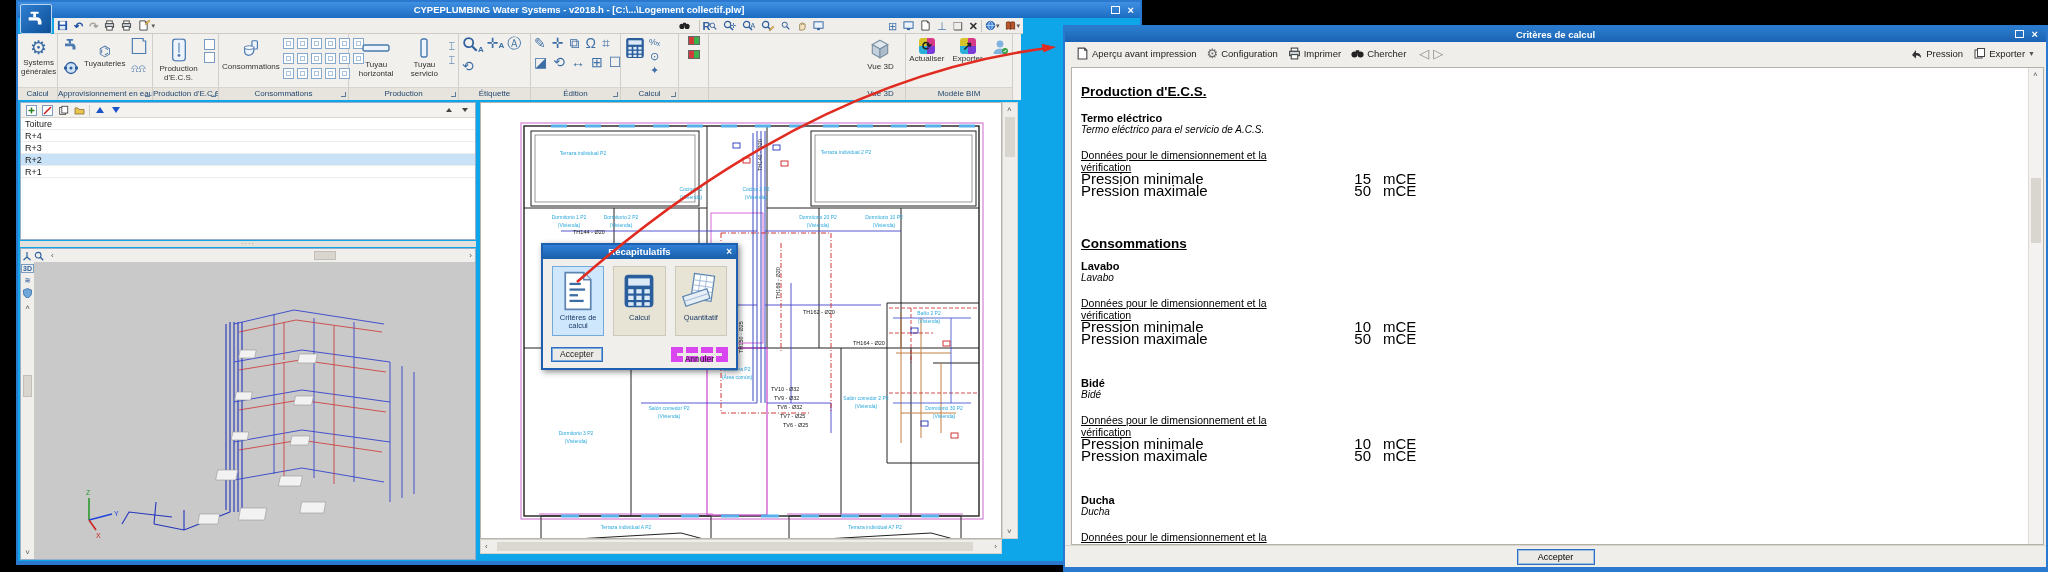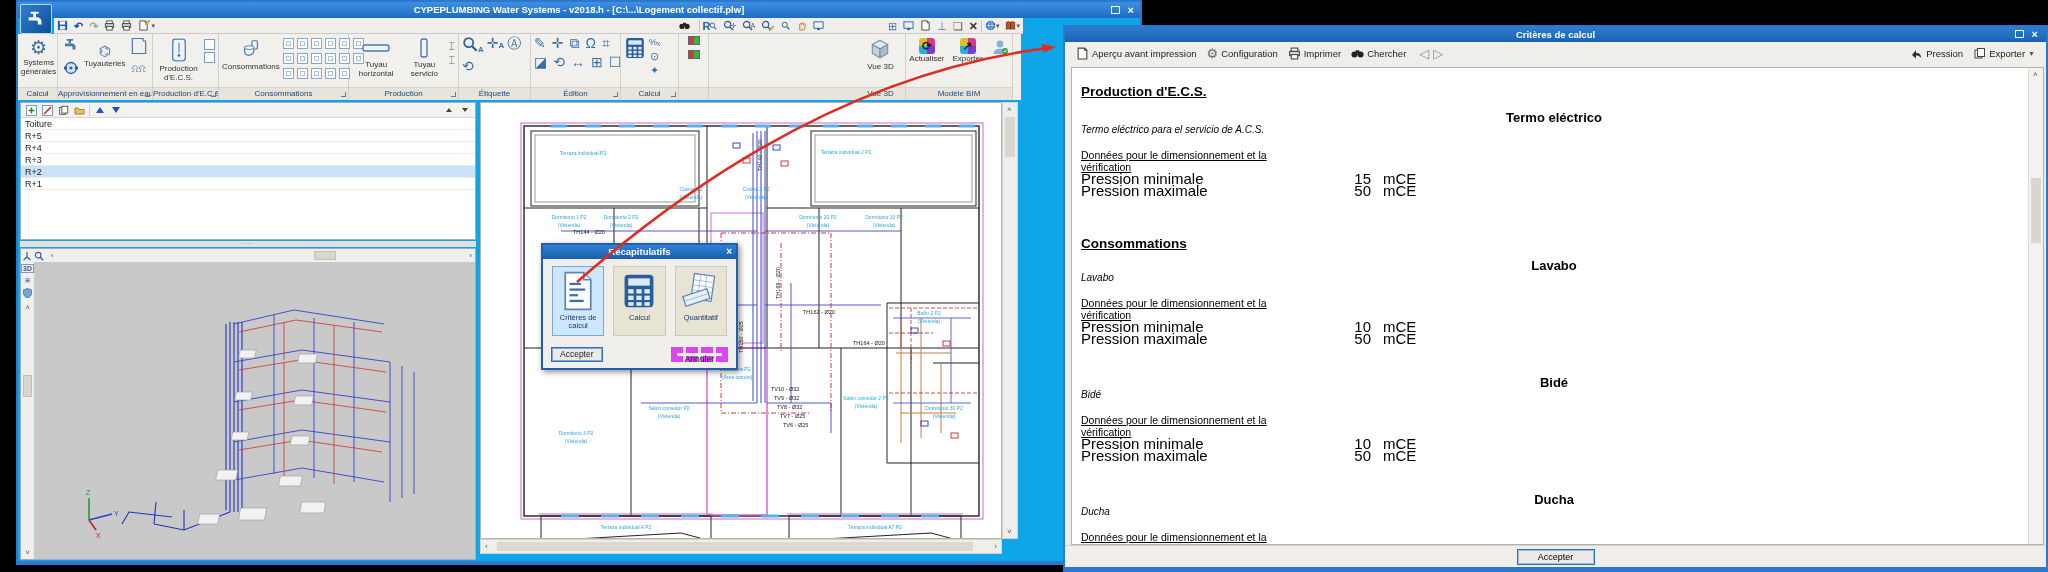--- a/index.html
+++ b/index.html
@@ -103,21 +103,21 @@
   .tbi { display:flex; align-items:center; gap:3px; padding:2px 3px; }
   .tbi svg { width:13px; height:13px; }
   .navtri { color:#8a8a8a; font-size:13px; line-height:13px; }
   #rw-tb .spring { flex:1; }
   #rw-content { left:6px; top:40px; width:973px; height:478px; background:#fff; border:1px solid #b5b1a9; overflow:hidden; }
   #rw-scroll { position:absolute; right:0; top:0; width:15px; height:100%; background:#f3f2f0; border-left:1px solid #dddad4;
                font-size:8px; color:#555; text-align:center; }
   #rw-scroll .thumb { position:absolute; left:2px; top:110px; width:10px; height:65px; background:#d9d6d0; }
   #doc { position:absolute; left:0; top:0; right:16px; bottom:0; padding:16px 0 0 9px; color:#000; }
   .h1 { font-size:13.5px; font-weight:bold; text-decoration:underline; line-height:16px; }
-  .fxname { font-size:13px; font-weight:bold; line-height:12px; margin-top:12px;text-align:center; }
+  .fxname { font-size:11px; font-weight:bold; line-height:12px; margin-top:12px; }
   .fxdesc { font-size:10px; font-style:italic; line-height:12px; }
   .datat { font-size:10.5px; text-decoration:underline; line-height:12px; margin-top:13px; width:250px; }
   .datat2 { font-size:10.5px; text-decoration:underline; line-height:12px; }
   .prow { display:flex; font-size:15px; line-height:12px; }
   .prow .pl { width:250px; }
   .prow .pv { width:40px; text-align:right; }
   .prow .pu { padding-left:12px; }
   .sech { margin-top:39px; }
   .fxgap { margin-top:32px; }
   #rw-bottom { left:0; top:518px; width:981px; height:22px; background:#f0eeea; border-top:1px solid #d8d5ce; }
@@ -624,21 +624,20 @@
       <span style="flex:1"></span>
       <span class="ftb-i">
           <span class="tri-up k"></span>
         </span>
       <span class="ftb-i">
           <span class="tri-dn k"></span>
         </span>
     </div>
     <div id="floor-rows">
         <div class="frow">Toiture</div>
-        <div class="frow">R+5</div>
         <div class="frow">R+4</div>
         <div class="frow">R+3</div>
         <div class="frow sel">R+2</div>
         <div class="frow">R+1</div>
       </div>
   </div>
 
   <div id="splitter" class="abs">····</div>
 
   <div id="p3d" class="abs">

